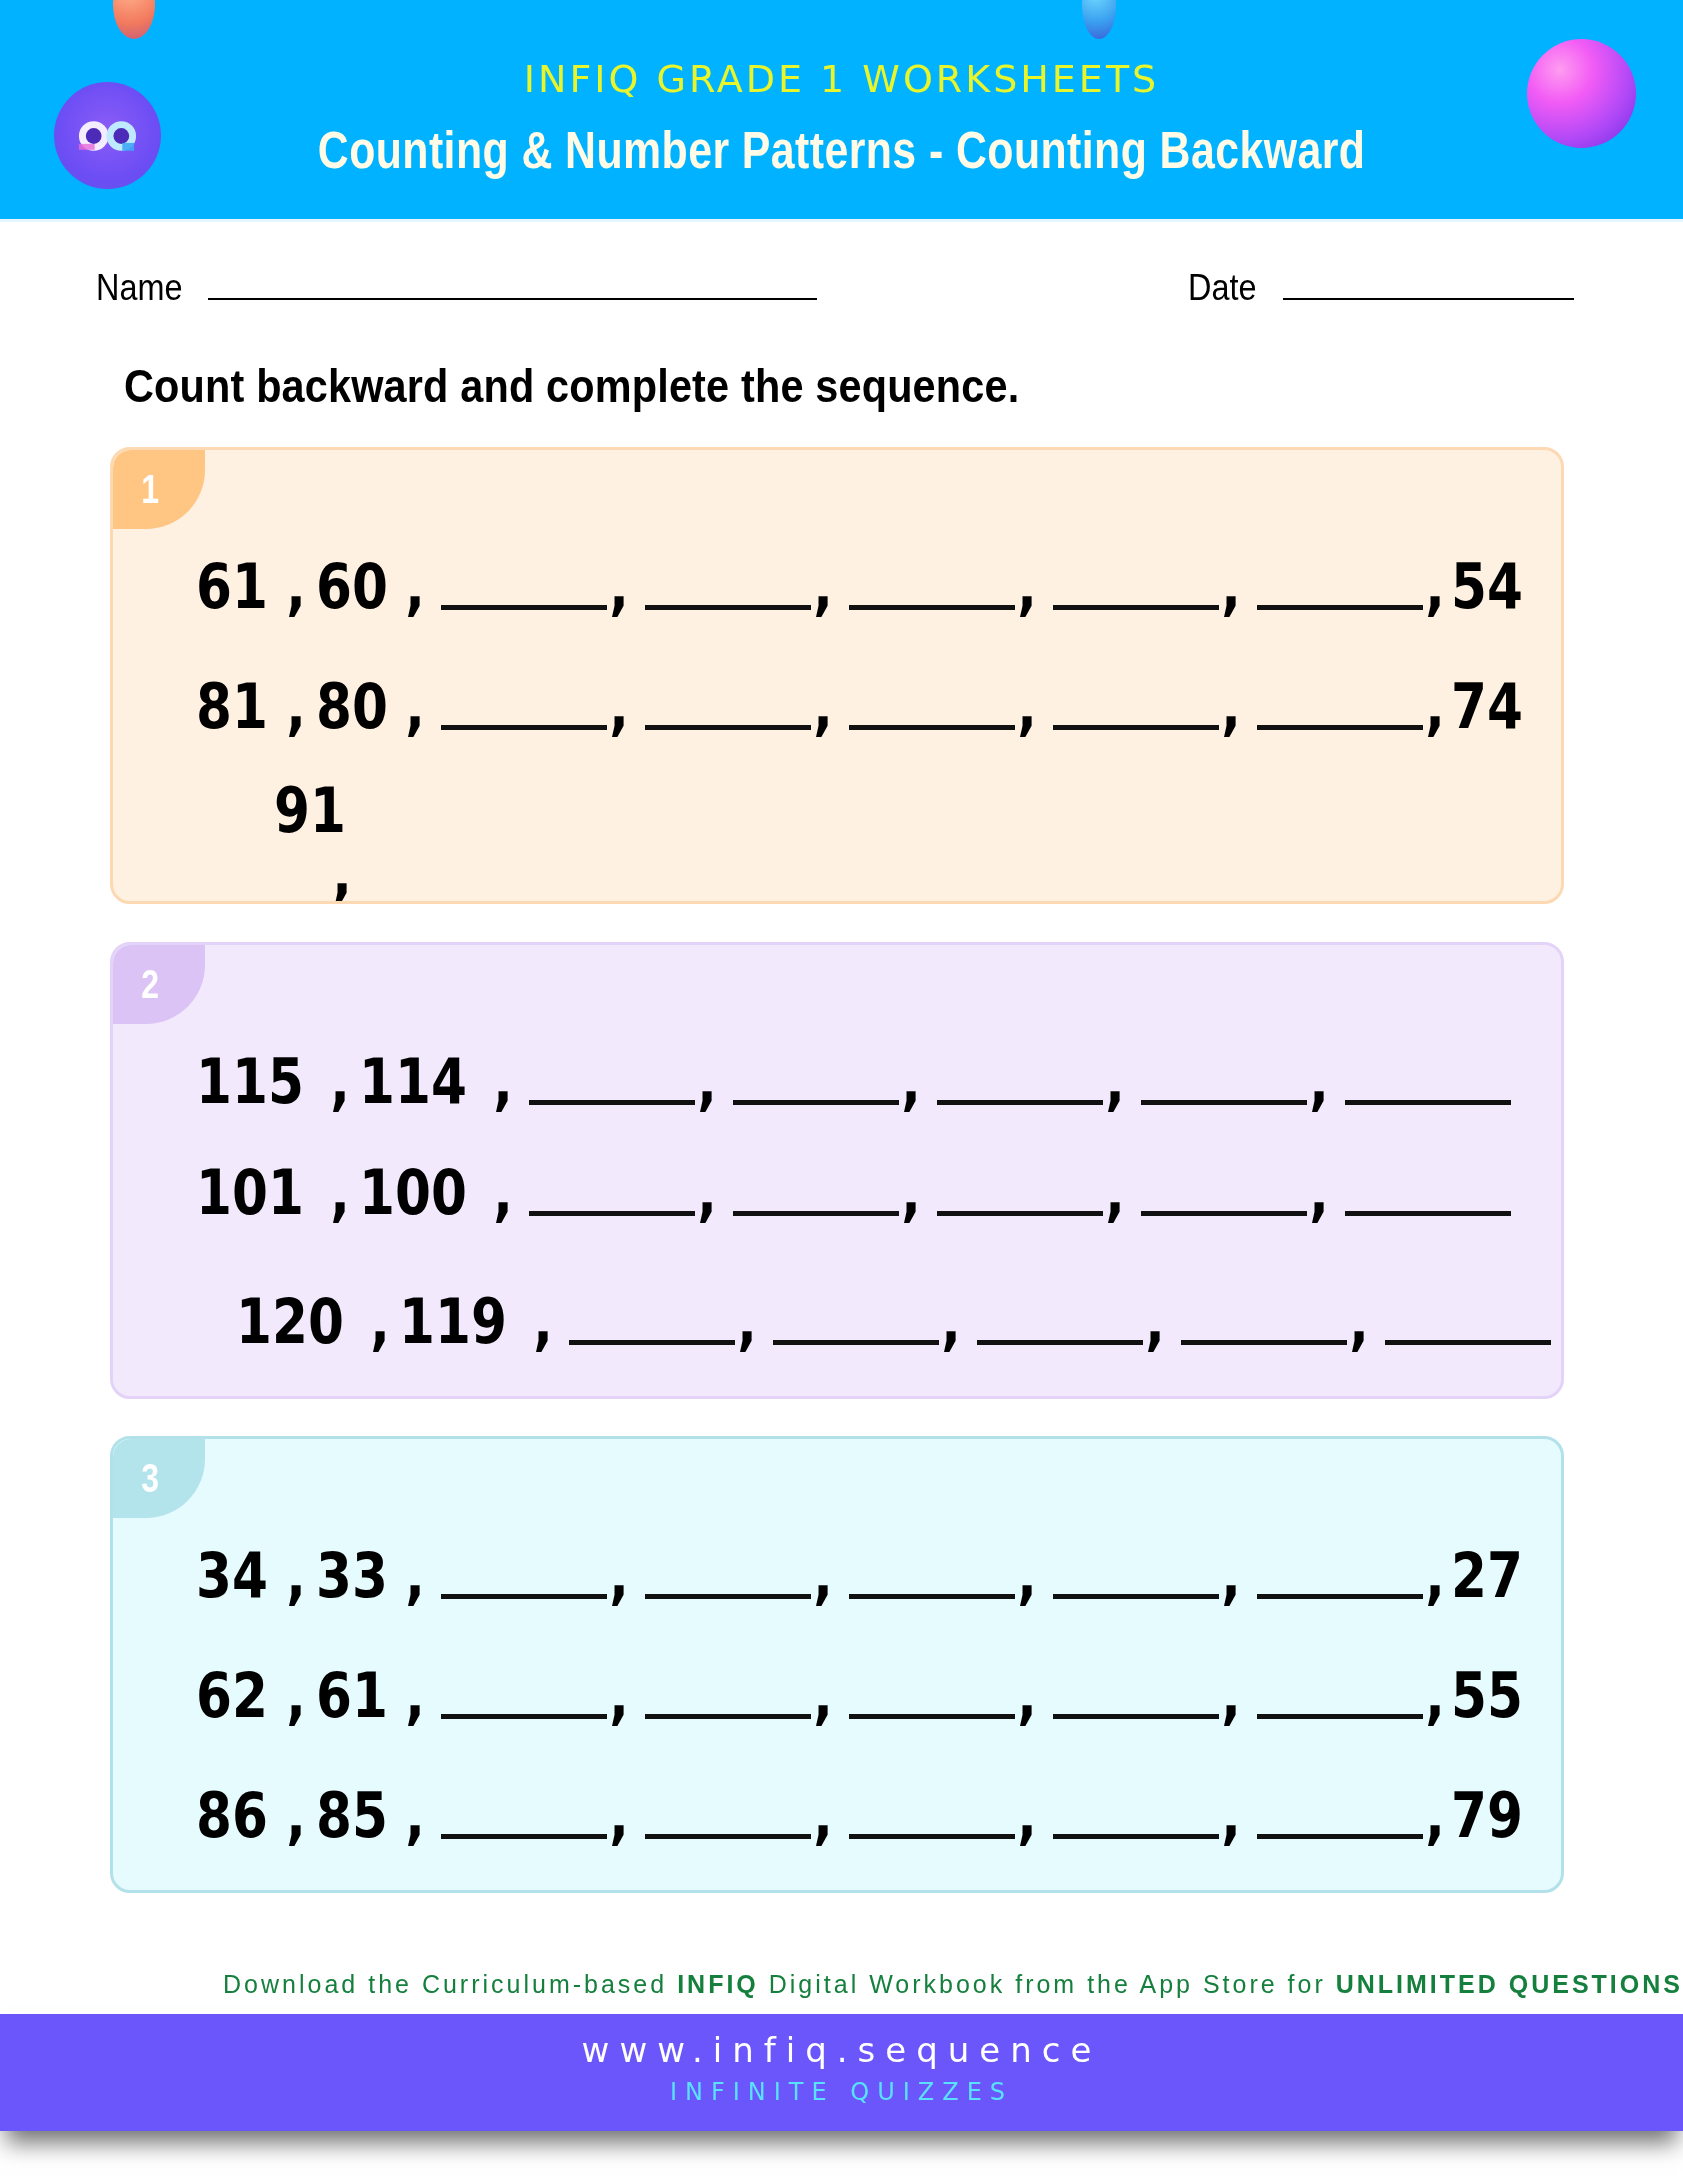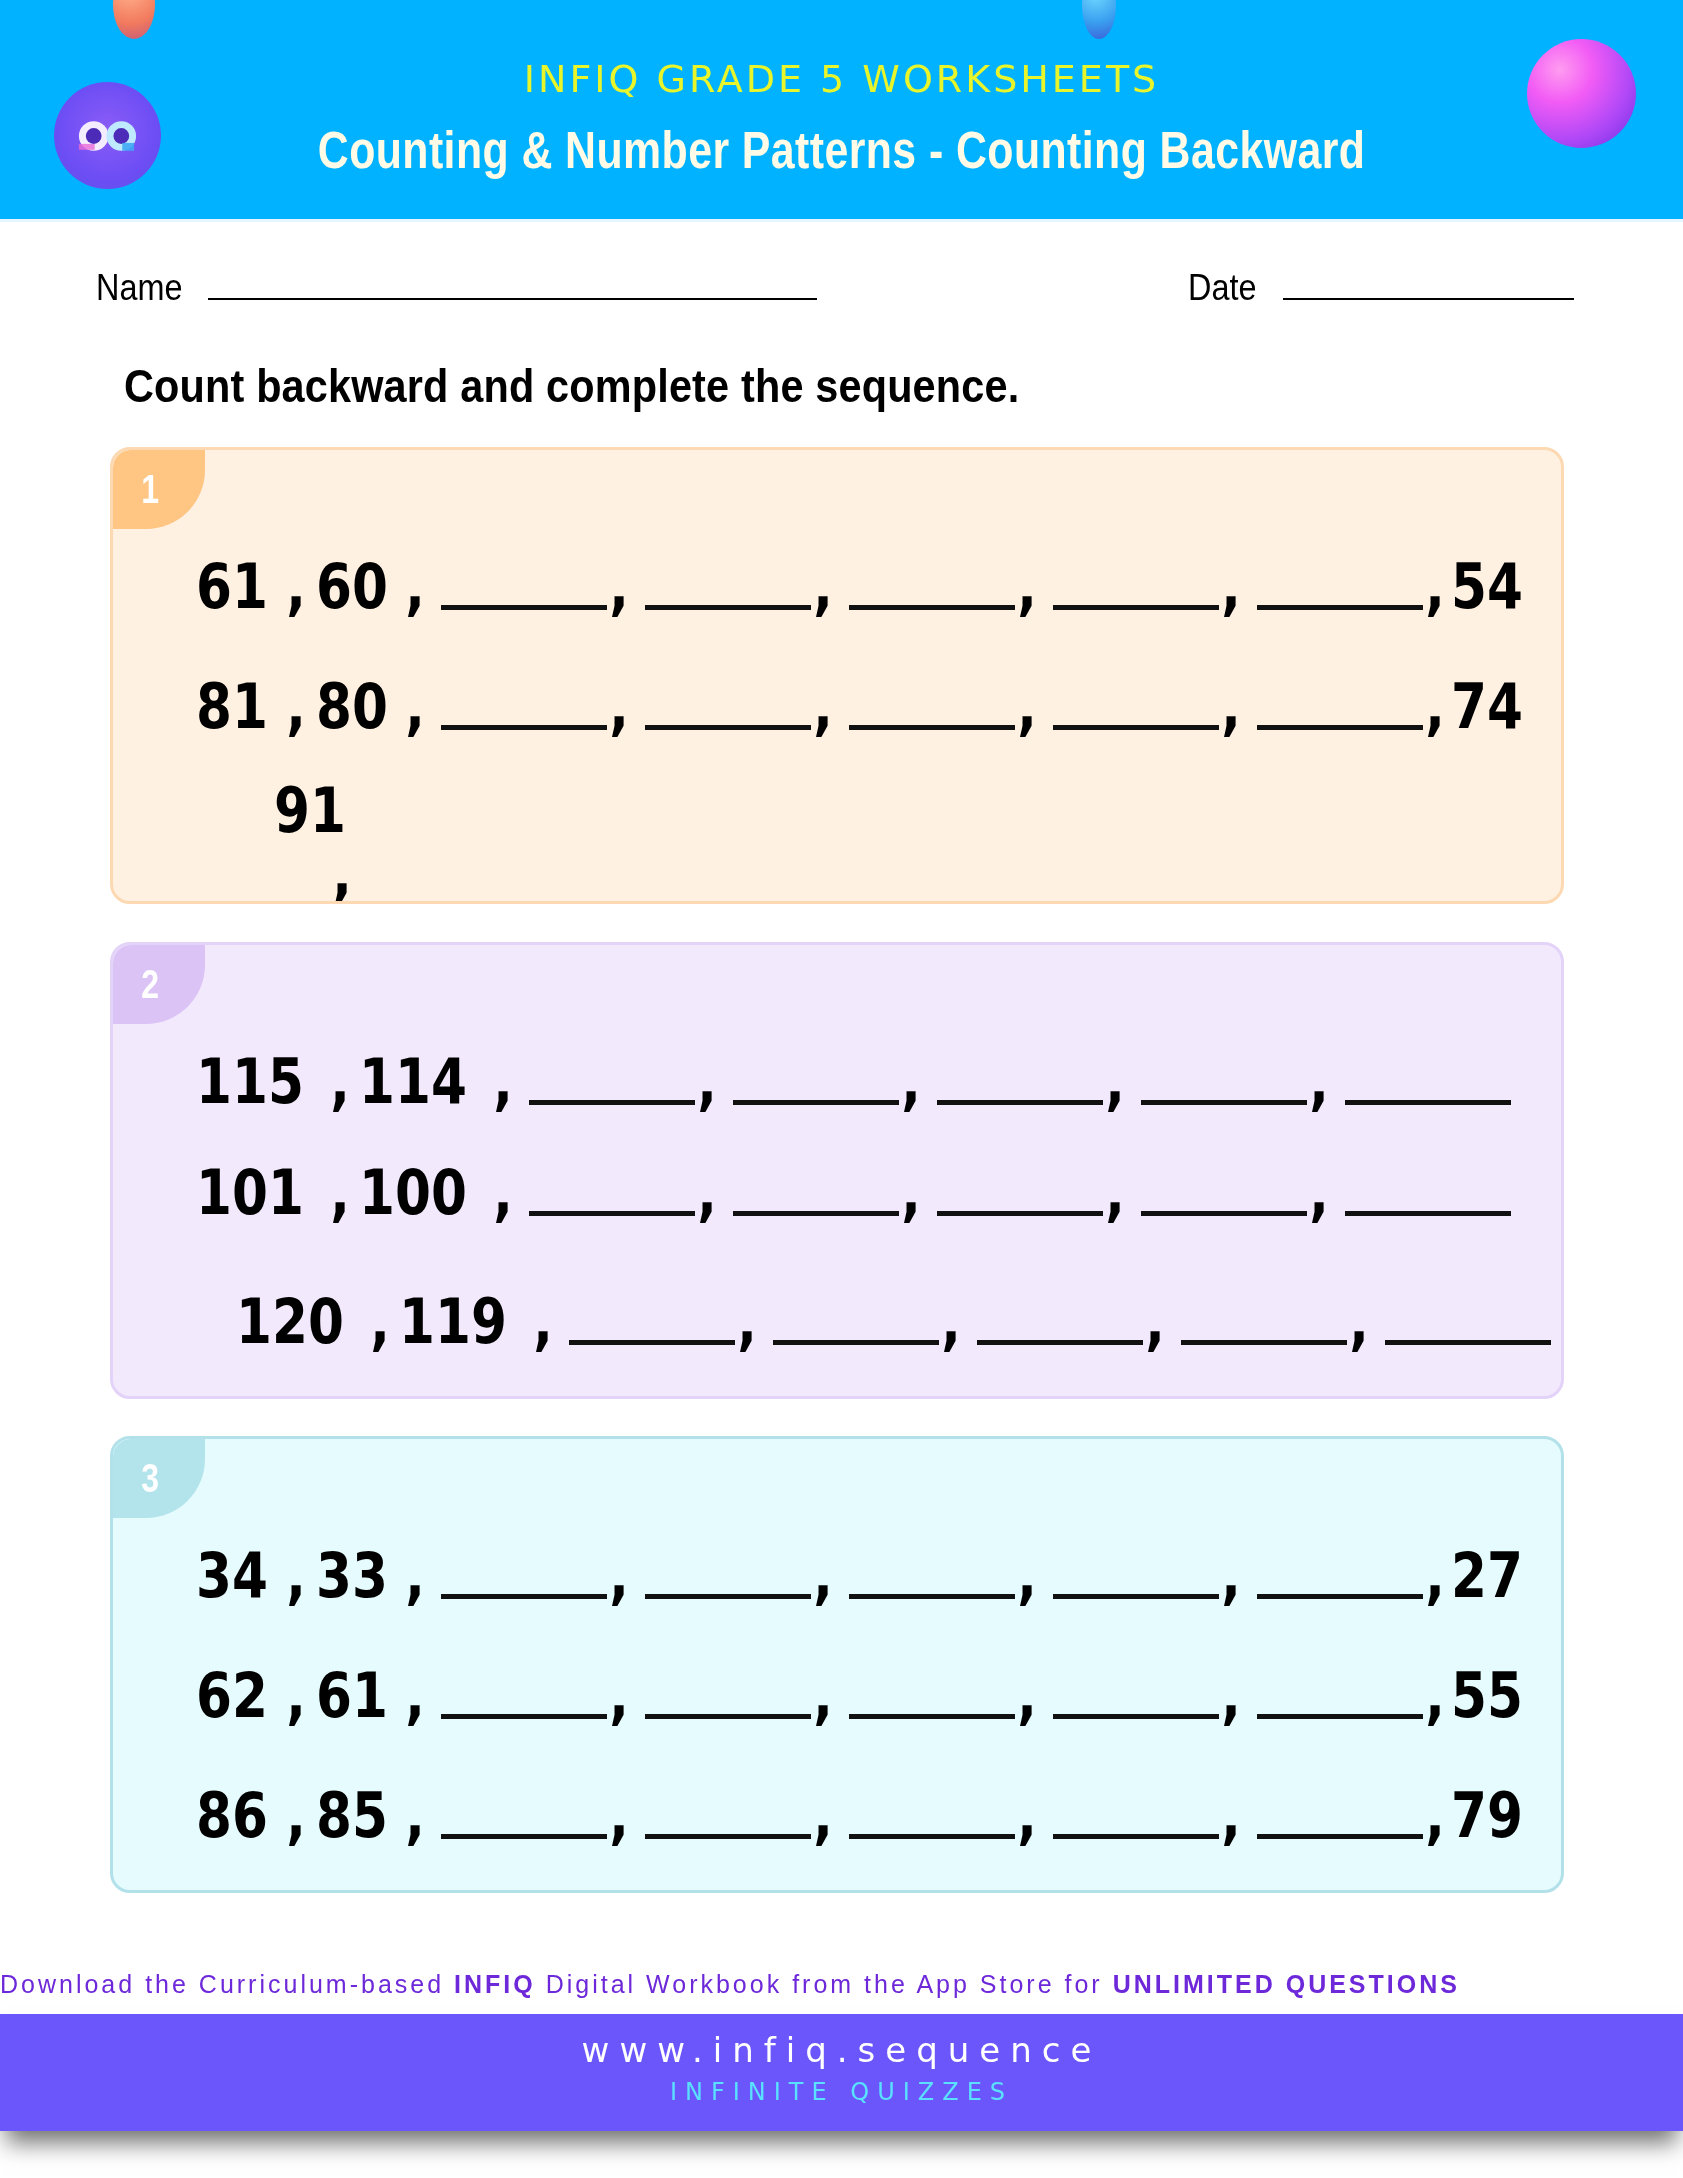--- a/index.html
+++ b/index.html
@@ -51,21 +51,21 @@
   .card-3 .badge { background: #b3e4ec; }
 
   .seq-row { position: absolute; left: 83px; height: 79px; display: flex; align-items: flex-end; white-space: nowrap; }
   .seq-num { font-family: "DejaVu Sans", sans-serif; font-weight: bold; font-size: 63px; line-height: 1;
     transform: scaleX(0.82); transform-origin: left bottom; display: inline-block; }
   .blank { display: inline-block; width: 166px; height: 5px; background: #111; margin-bottom: 8px; }
   .comma { font-family: "DejaVu Sans", sans-serif; font-weight: bold; font-size: 63px; line-height: 1; display: inline-block; margin-right: 18px; transform: scaleX(0.82); }
   .end-num { font-family: "DejaVu Sans", sans-serif; font-weight: bold; font-size: 63px; line-height: 1; display: inline-block; transform: scaleX(0.82); transform-origin: left bottom; margin-left: -2px; }
 
   
-  .promo { position: absolute; left: 0; width: 1683px; top: 1970px; text-align: left; font-size: 25px; letter-spacing: 3px; color: #6d28d9; }
+  .promo { position: absolute; left: 0; width: 1683px; top: 1970px; text-align: right; font-size: 25px; letter-spacing: 3px; color: #15803d; }
   .promo b { font-weight: bold; }
   .footer-bar { position: absolute; left: 0; top: 2014px; width: 1683px; height: 117px; background: #6b56fc;
     box-shadow: 0 18px 22px -6px rgba(0,0,0,0.55); }
   .footer-url { position: absolute; left: 0; width: 1683px; top: 2030px; text-align: center; color: #ffffff;
     font-size: 34px; letter-spacing: 10px; font-family: "DejaVu Sans", sans-serif; }
   .footer-tag { position: absolute; left: 0; width: 1683px; top: 2078px; text-align: center; color: #59e1ff;
     font-size: 24px; letter-spacing: 8px; font-family: "DejaVu Sans", sans-serif; }
 </style>
 </head>
 <body>
@@ -77,21 +77,21 @@
   <div class="logo">
     <svg viewBox="0 0 70 50">
       <circle cx="21" cy="25" r="15" fill="#f4ecff"></circle>
       <circle cx="21" cy="25" r="8" fill="#4b2bb8"></circle>
       <circle cx="49" cy="25" r="15" fill="#bfe9ff"></circle>
       <circle cx="49" cy="25" r="8" fill="#4b2bb8"></circle>
       <rect x="6" y="33" width="16" height="6" fill="#e96ad8" opacity="0.8"></rect>
       <rect x="50" y="32" width="12" height="8" fill="#3fa9f5" opacity="0.9"></rect>
     </svg>
   </div>
-  <div class="header-brand">INFIQ GRADE 5 WORKSHEETS</div>
+  <div class="header-brand">INFIQ GRADE 1 WORKSHEETS</div>
   <div class="header-title">Counting &amp; Number Patterns - Counting Backward</div>
 </div>
 <div class="header-line"></div>
 
 <div class="field-label name-label">Name</div>
 <div class="field-line name-line"></div>
 <div class="field-label date-label">Date</div>
 <div class="field-line date-line"></div>
 
 <div class="instruction">Count backward and complete the sequence.</div>

